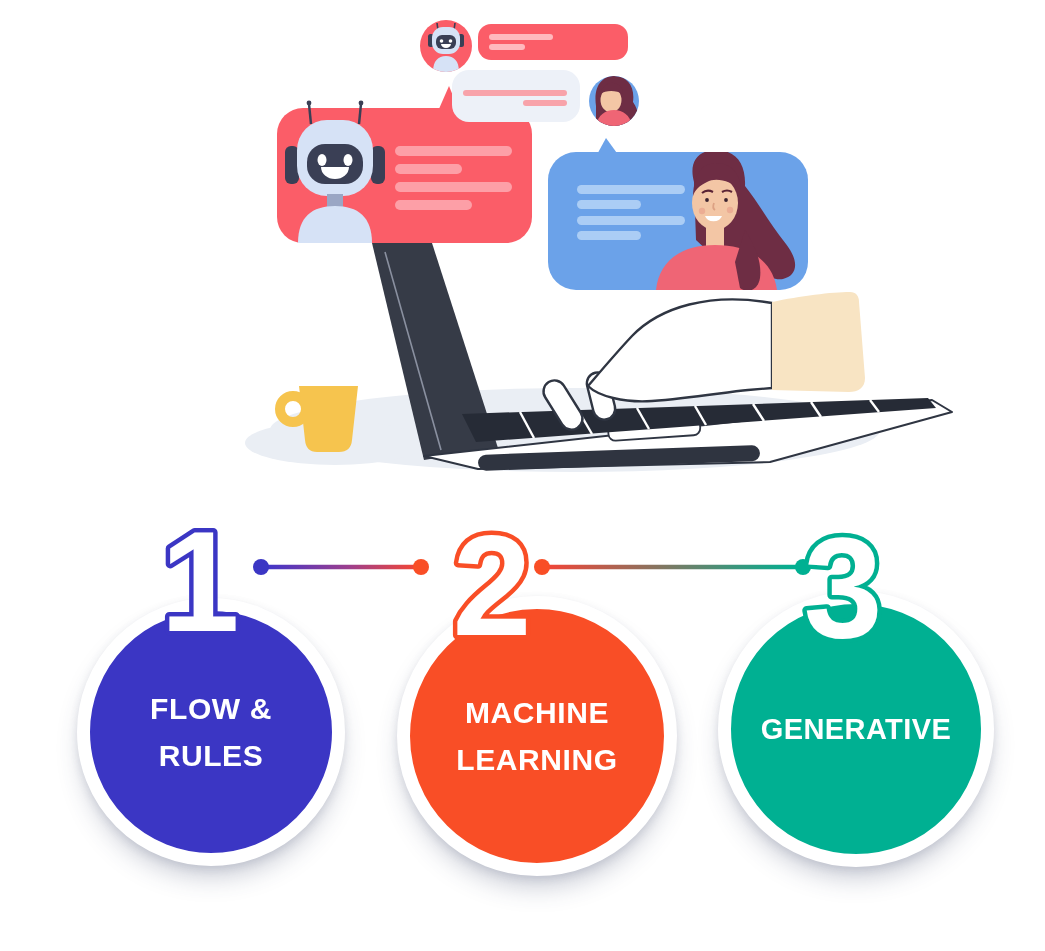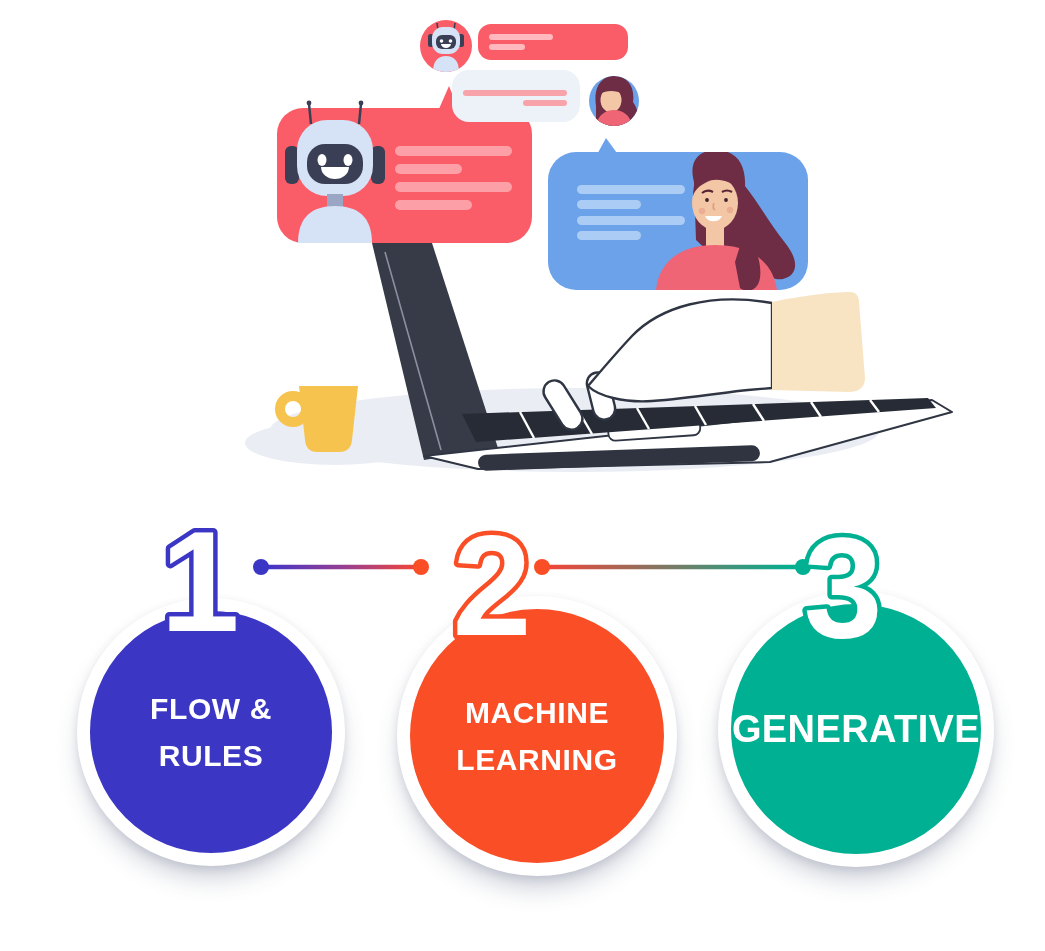--- a/index.html
+++ b/index.html
@@ -7,21 +7,21 @@
   .canvas{position:relative;width:1045px;height:951px;background:#ffffff;overflow:hidden;margin:0 auto;}
   .illustration{position:absolute;left:0;top:0;width:1045px;height:500px;}
   .overlay{position:absolute;left:0;top:0;width:1045px;height:951px;pointer-events:none;z-index:3;}
   .step-circle{
     position:absolute;border-radius:50%;border:13px solid #ffffff;
     box-sizing:border-box;display:flex;flex-direction:column;align-items:center;justify-content:center;
     color:#ffffff;text-align:center;z-index:2;
     box-shadow:0 16px 26px -6px rgba(55,65,100,0.28), 0 3px 8px rgba(55,65,100,0.12);
   }
   .step-label{font-weight:bold;font-size:30px;line-height:47px;letter-spacing:0.6px;}
-  #circle-3 .step-label{font-size:38px;letter-spacing:0.4px;}
+  #circle-3 .step-label{font-size:29px;letter-spacing:0.4px;}
   .num{
     font-family:"Liberation Sans", sans-serif;font-weight:bold;font-size:142px;
     fill:#ffffff;paint-order:stroke fill;stroke-width:9px;stroke-linejoin:round;
   }
 </style>
 </head>
 <body>
 
 <div class="canvas">
 

